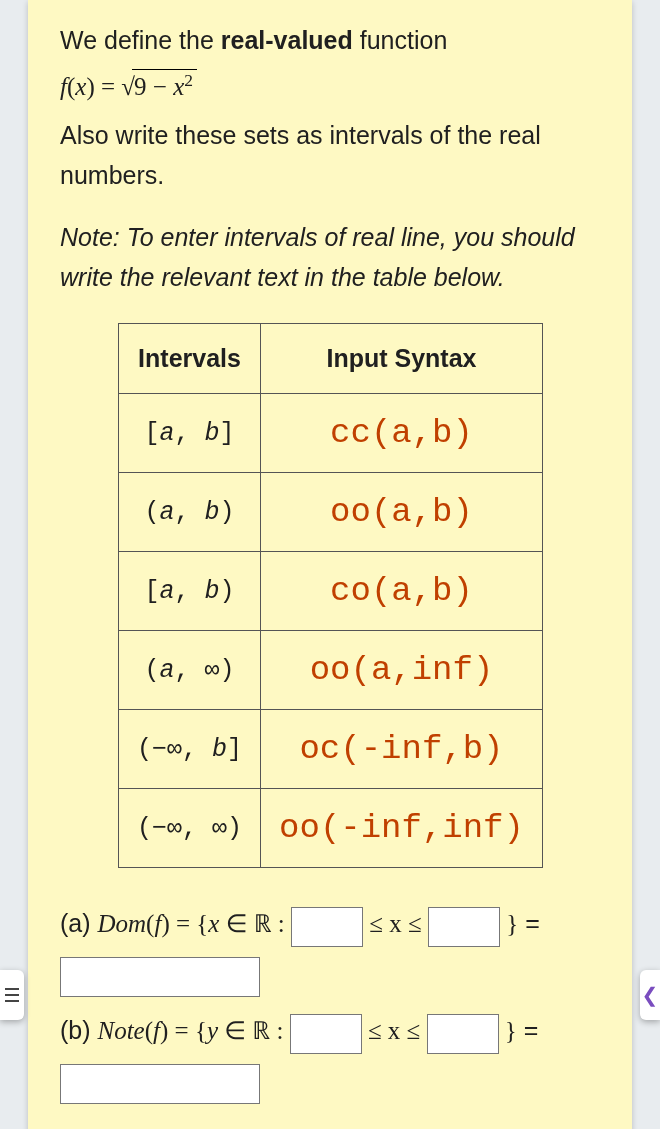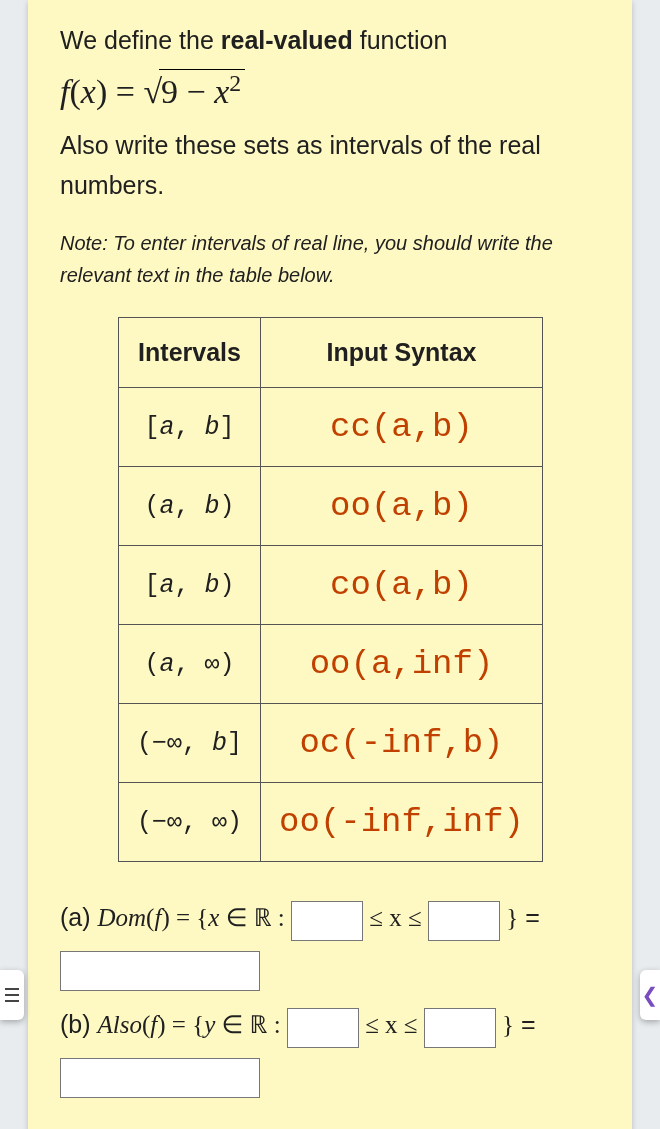--- a/index.html
+++ b/index.html
@@ -19,31 +19,31 @@
     min-height: 1129px;
     color: #202020;
   }
   .intro {
     font-size: 25px;
     line-height: 1.6;
   }
   .intro .bold { font-weight: 700; }
   .formula {
     font-family: "Times New Roman", Georgia, serif;
-    font-size: 34px;
+    font-size: 25px;
     margin: 6px 0 14px 0;
   }
   .formula .fn { font-style: italic; }
   .formula sup { font-size: 0.7em; vertical-align: super; }
   .sqrt-wrap { position: relative; display: inline-block; padding-top:3px; }
   .sqrt-sym { display:inline-block; margin-right:-3px; }
   .sqrt-bar { border-top: 1.5px solid #000; padding: 0 4px 0 2px; display:inline-block; }
   .note {
     font-style: italic;
-    font-size: 20px;
+    font-size: 25px;
     line-height: 1.6;
     margin-top: 22px;
   }
   .table-wrap { margin: 26px 0 30px 58px; }
   table.syntax {
     border-collapse: collapse;
     font-size: 25px;
   }
   table.syntax th, table.syntax td {
     border: 1px solid #555;
@@ -164,21 +164,21 @@
   <div class="qline">
     <span class="plain">(a) </span><span class="mi">Dom</span>(<span class="mi">f</span>)<span> = {</span><span class="mi">x</span><span> ∈ </span><span class="dbl">ℝ</span><span> : </span>
     <input class="small" type="text" style="">
     <span> ≤ x ≤ </span>
     <input class="small" type="text" style="">
     <span>}</span><span class="plain"> = </span>
     <input class="med" type="text" style="">
   </div>
 
   <div class="qline" style="margin-top:6px;">
-    <span class="plain">(b) </span><span class="mi">Also</span>(<span class="mi">f</span>)<span> = {</span><span class="mi">y</span><span> ∈ </span><span class="dbl">ℝ</span><span> : </span>
+    <span class="plain">(b) </span><span class="mi">Note</span>(<span class="mi">f</span>)<span> = {</span><span class="mi">y</span><span> ∈ </span><span class="dbl">ℝ</span><span> : </span>
     <input class="small" type="text" style="">
     <span> ≤ x ≤ </span>
     <input class="small" type="text" style="">
     <span>}</span><span class="plain"> = </span>
     <input class="med" type="text" style="">
   </div>
 
 </div>
 
 <div class="edge-left">

